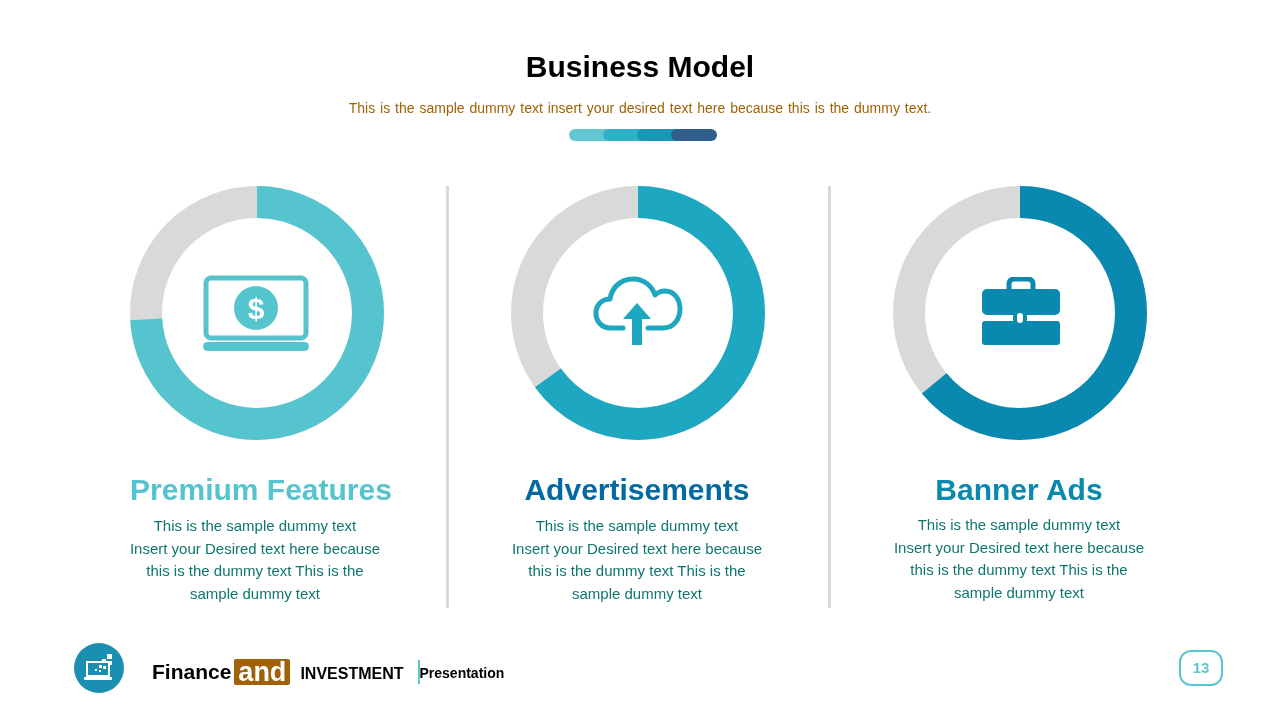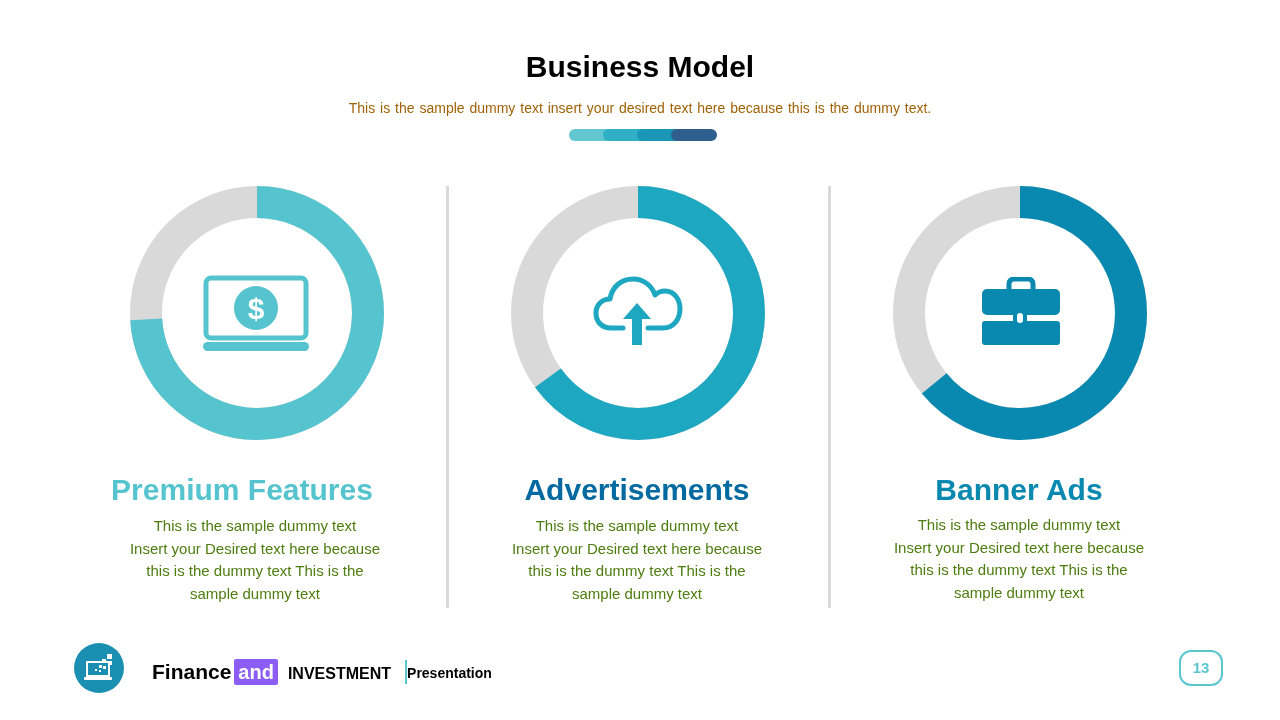--- a/index.html
+++ b/index.html
@@ -20,27 +20,27 @@
   .divider { position: absolute; top: 186px; width: 3px; height: 422px; background: #d9d9d9; }
   .donut { position: absolute; top: 186px; width: 254px; height: 254px; }
   .donut svg { display: block; }
   .icon { position: absolute; }
   .col-title {
     position: absolute; top: 473px; width: 382px; text-align: center;
     font-size: 30px; font-weight: bold;
   }
   .col-body {
     position: absolute; top: 515px; width: 382px; text-align: center;
-    font-size: 15px; color: #4d7c0f; line-height: 22.5px;
+    font-size: 15px; color: #0f766e; line-height: 22.5px;
   }
   .col-body div { white-space: nowrap; }
   .footer-logo { position: absolute; left: 74px; top: 643px; width: 50px; height: 50px; border-radius: 50%; background: #1b8fb1; }
   .brand { position: absolute; left: 152px; top: 657px; height: 30px; display: flex; align-items: center; font-weight: bold; color: #000; }
   .brand .finance { font-size: 21px; }
-  .brand .and { font-size: 20px; background: #8b5cf6; color: #fff; padding: 0 4px; margin-left: 3px; line-height: 26px; border-radius: 2px; }
+  .brand .and { font-size: 27px; background: #a16207; color: #fff; padding: 0 4px; margin-left: 3px; line-height: 26px; border-radius: 2px; }
   .brand .invest { font-size: 16px; margin-left: 10px; margin-top: 4px; }
   .brand .sep { width: 2px; height: 24px; background: #5bc6d0; margin-left: 14px; }
   .brand .pres { font-size: 14px; margin-top: 2px; }
   .page-num {
     position: absolute; left: 1179px; top: 650px; width: 40px; height: 32px;
     border: 2px solid #5bc6d0; border-radius: 12px; color: #5bc6d0; font-weight: bold;
     font-size: 15px; text-align: center; line-height: 32px;
   }
 </style>
 </head>
@@ -68,21 +68,21 @@
       </svg>
     </div>
     <div class="icon" style="left:203px;top:275px;">
       <svg width="106" height="78" viewBox="0 0 106 78">
         <rect x="3" y="3" width="100" height="60" rx="5" fill="none" stroke="#56c4cf" stroke-width="5"></rect>
         <circle cx="53" cy="33" r="22" fill="#56c4cf"></circle>
         <text x="53" y="44" text-anchor="middle" font-family="Liberation Sans, sans-serif" font-weight="bold" font-size="30" fill="#fff">$</text>
         <rect x="0" y="67" width="106" height="9" rx="4.5" fill="#56c4cf"></rect>
       </svg>
     </div>
-    <div class="col-title" style="left:51px;color:#56c4cf;">Premium Features</div>
+    <div class="col-title" style="left:70px;color:#56c4cf;">Premium Features</div>
     <div class="col-body" style="left:64px;">
       <div>This is the sample dummy text</div>
       <div>Insert your Desired text here because</div>
       <div>this is the dummy text This is the</div>
       <div>sample dummy text</div>
     </div>
   </div>
 
   <div>
     <div class="donut" style="left:511px;">

